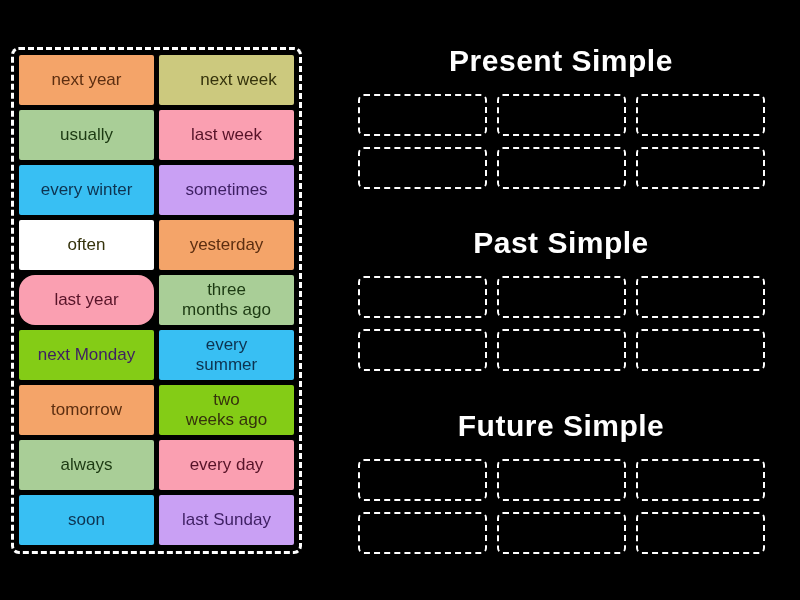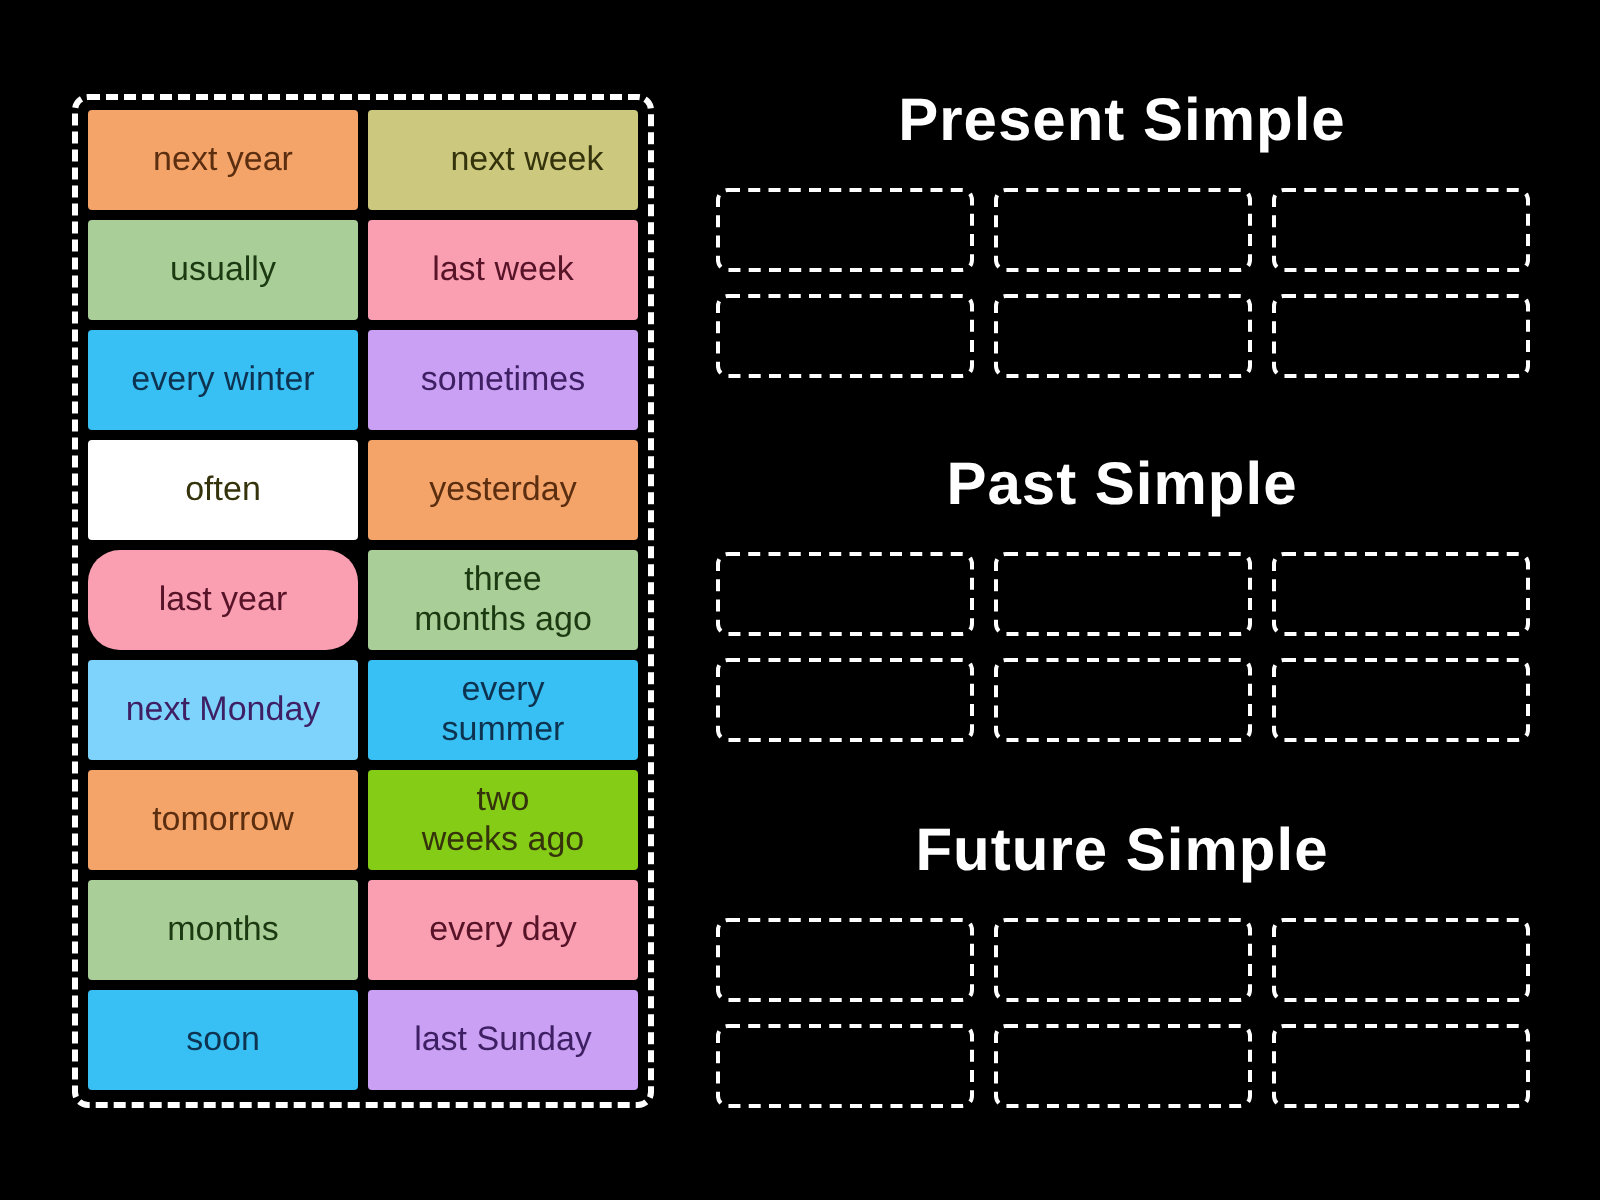--- a/index.html
+++ b/index.html
@@ -7,21 +7,21 @@
   body {
     background: #000;
     font-family: "Liberation Sans", "DejaVu Sans", sans-serif;
     position: relative;
   }
   .stage { position: absolute; inset: 0; }
 
   
   .tray {
     position: absolute;
-    left: 36px; top: 47px;
+    left: 11px; top: 47px;
     width: 291px; height: 507px;
     border: 3px dashed #fff;
     border-radius: 8px;
     padding: 5px;
   }
   .tray-grid {
     display: grid;
     grid-template-columns: 1fr 1fr;
     grid-auto-rows: 50px;
     gap: 5px;
@@ -81,27 +81,27 @@
         <div class="tile" style="background: rgb(204, 201, 126); color: rgb(53, 51, 12); padding-left: 24px;">next week</div>
         <div class="tile" style="background: rgb(169, 206, 151); color: rgb(28, 58, 18);">usually</div>
         <div class="tile" style="background: rgb(250, 159, 177); color: rgb(87, 19, 40);">last week</div>
         <div class="tile" style="background: rgb(56, 191, 243); color: rgb(13, 51, 80);">every winter</div>
         <div class="tile" style="background: rgb(201, 160, 244); color: rgb(62, 31, 99);">sometimes</div>
         <div class="tile" style="background: #ffffff; color: rgb(53, 51, 12);">often</div>
         <div class="tile" style="background: rgb(244, 164, 105); color: rgb(92, 46, 16);">yesterday</div>
         <div class="tile" style="background: rgb(250, 159, 177); color: rgb(87, 19, 40); border-radius: 16px;">last year</div>
         <div class="tile" style="background: rgb(169, 206, 151); color: rgb(28, 58, 18);">three
 months ago</div>
-        <div class="tile" style="background: #7dd3fc; color: rgb(62, 31, 99);">next Monday</div>
+        <div class="tile" style="background: #84cc16; color: rgb(62, 31, 99);">next Monday</div>
         <div class="tile" style="background: rgb(56, 191, 243); color: rgb(13, 51, 80);">every
 summer</div>
         <div class="tile" style="background: rgb(244, 164, 105); color: rgb(92, 46, 16);">tomorrow</div>
         <div class="tile" style="background: #84cc16; color: rgb(53, 51, 12);">two
 weeks ago</div>
-        <div class="tile" style="background: rgb(169, 206, 151); color: rgb(28, 58, 18);">months</div>
+        <div class="tile" style="background: rgb(169, 206, 151); color: rgb(28, 58, 18);">always</div>
         <div class="tile" style="background: rgb(250, 159, 177); color: rgb(87, 19, 40);">every day</div>
         <div class="tile" style="background: rgb(56, 191, 243); color: rgb(13, 51, 80);">soon</div>
         <div class="tile" style="background: rgb(201, 160, 244); color: rgb(62, 31, 99);">last Sunday</div>
       </div>
   </div>
 
   <section class="group group-present">
     <h2 class="group-title">Present Simple</h2>
     <div class="slot-grid">
         <div class="slot"></div>

